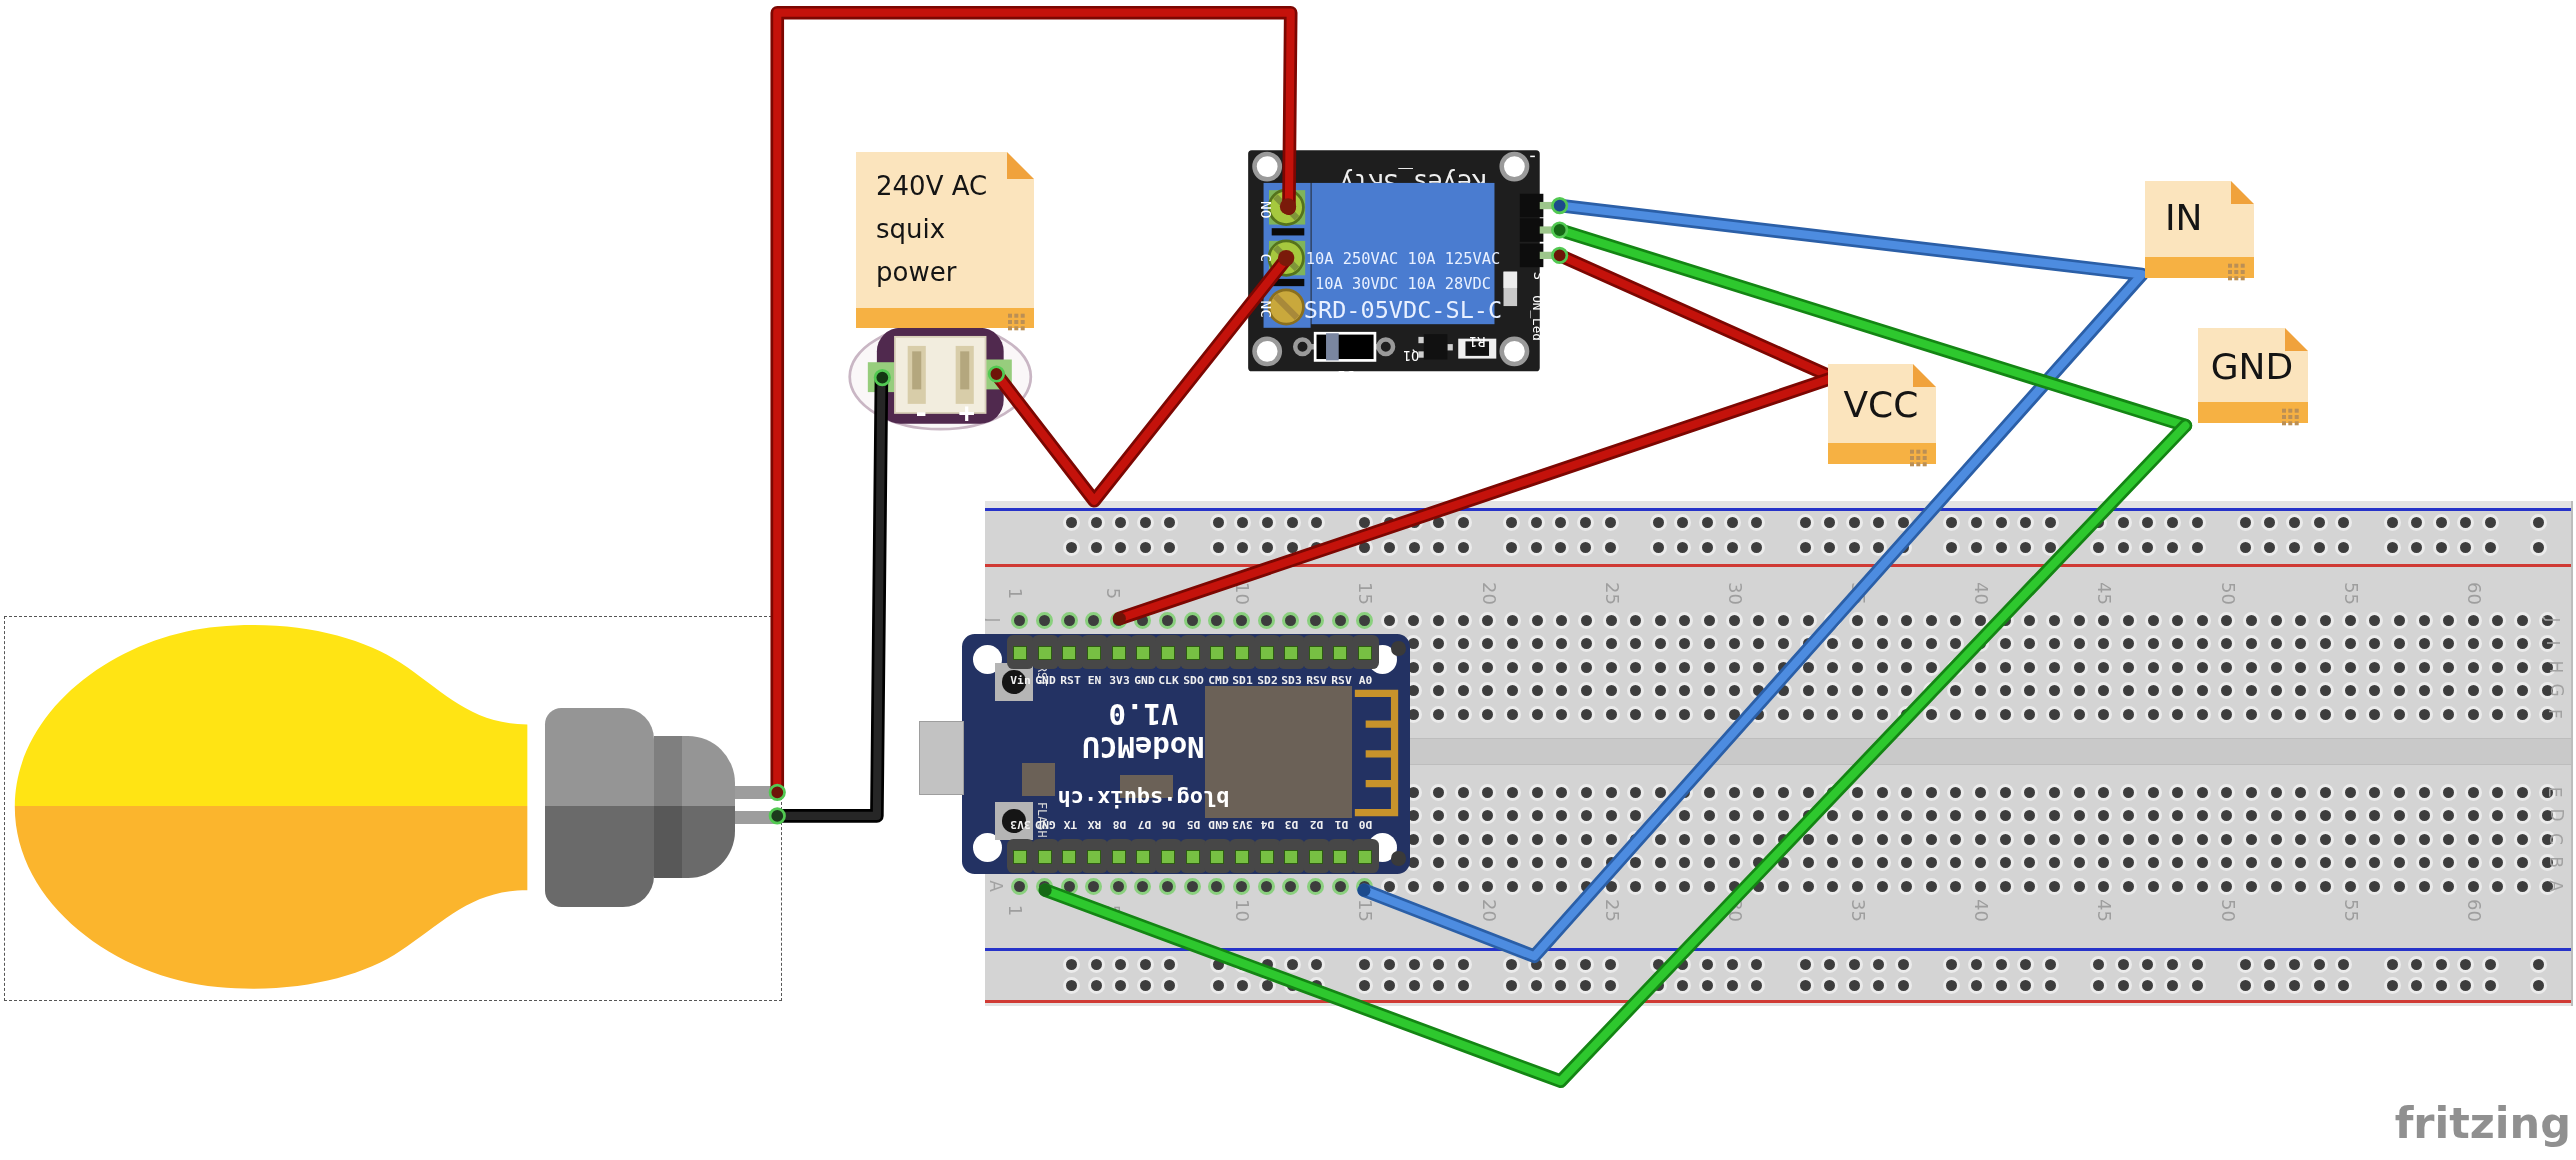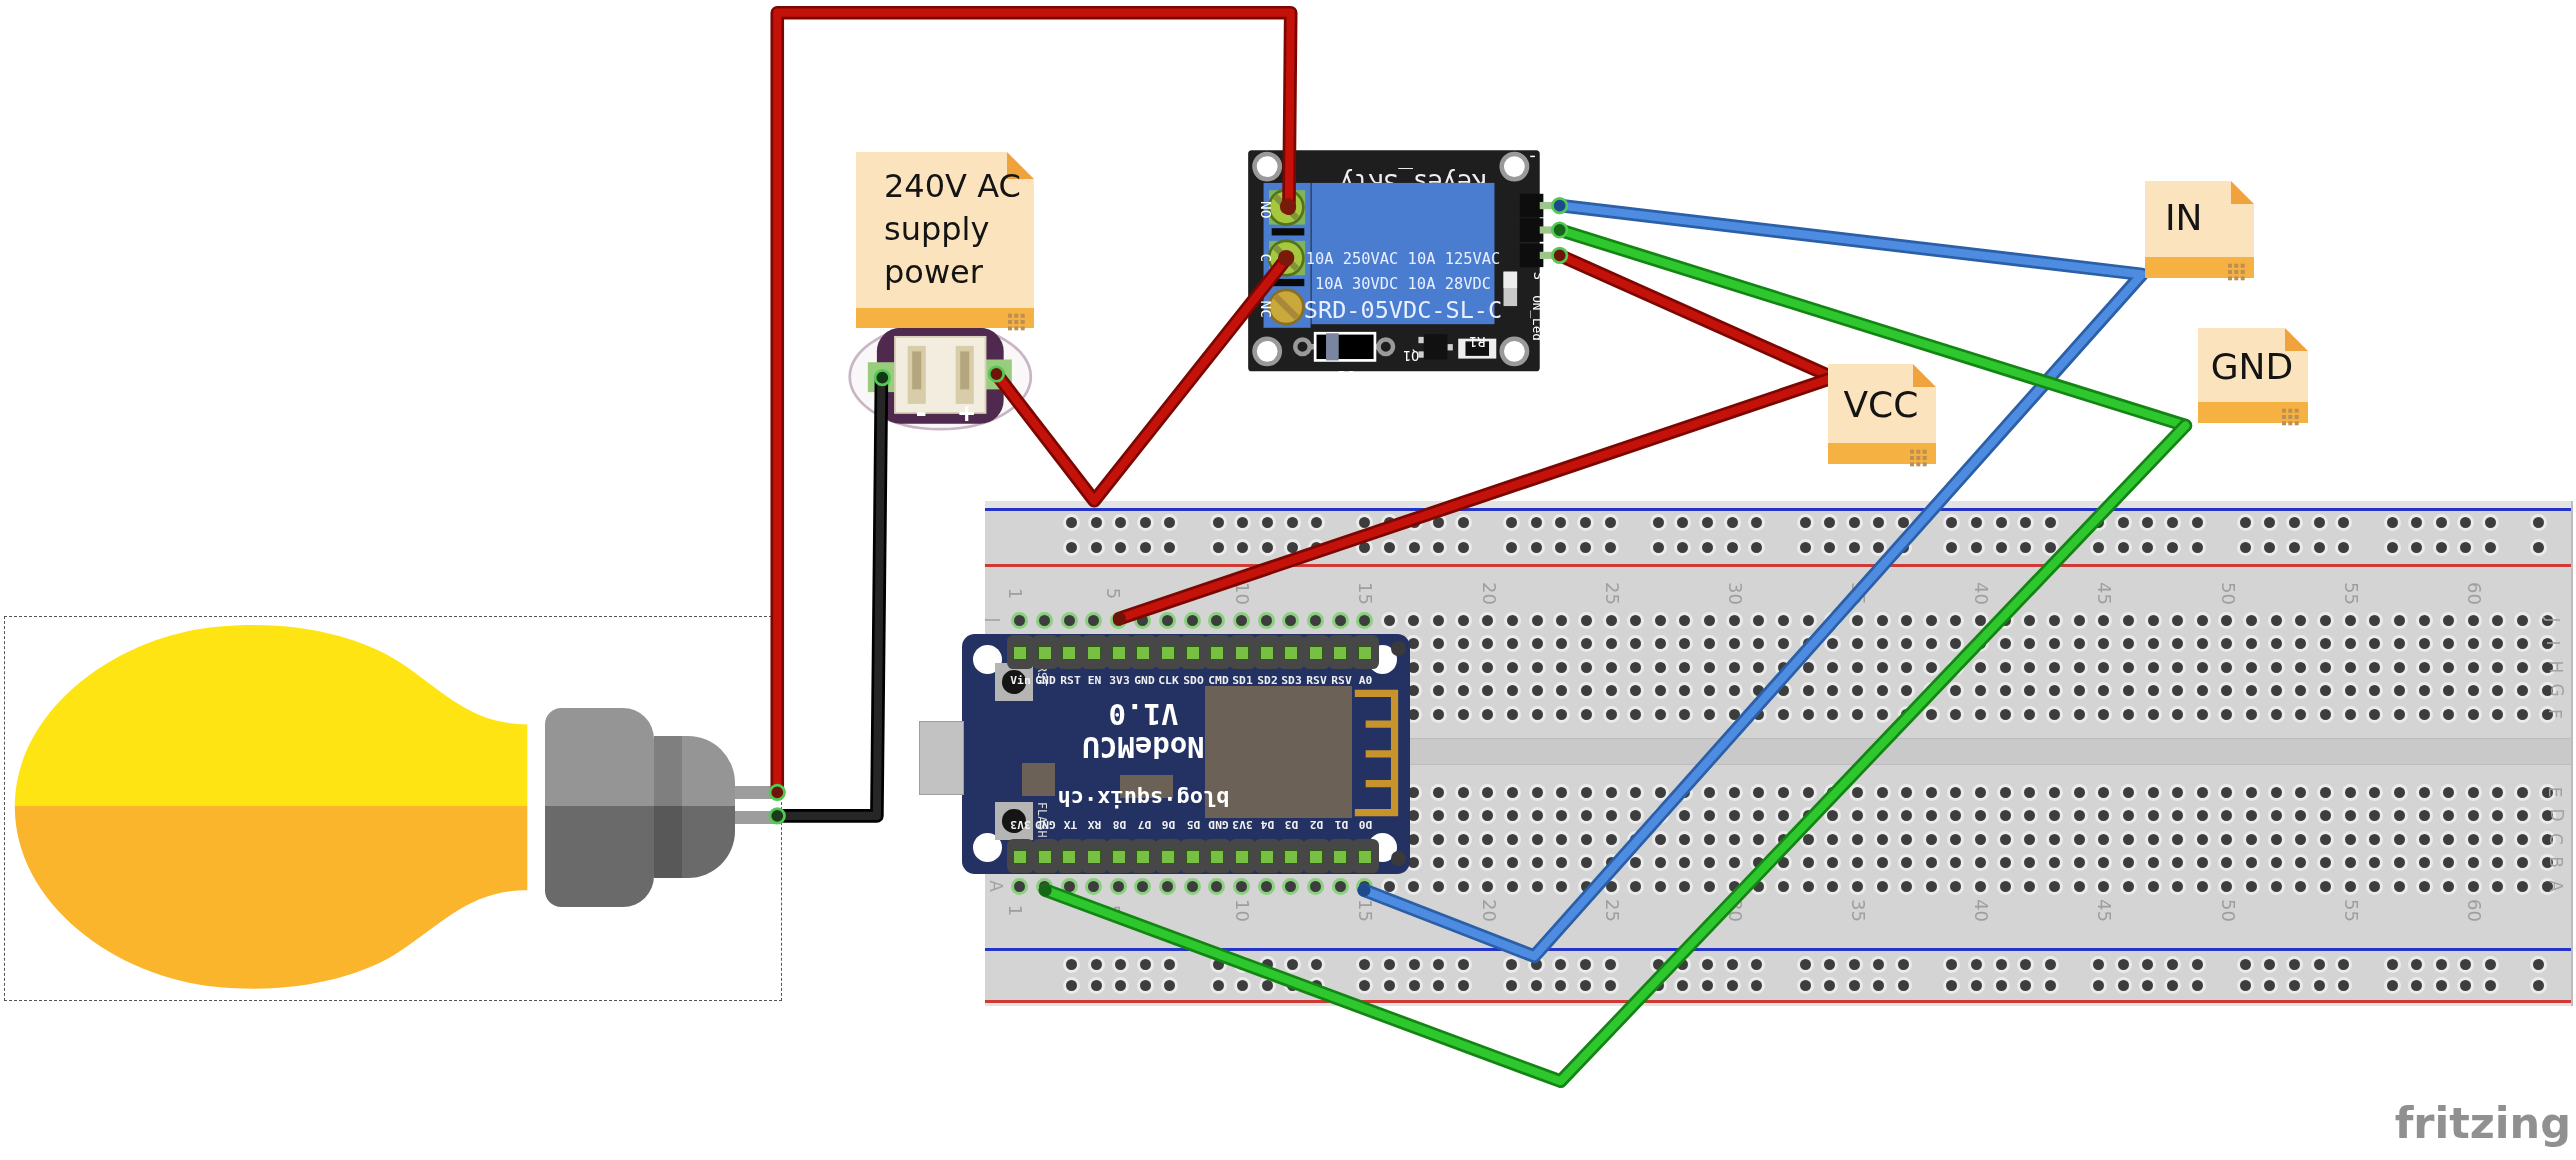--- a/index.html
+++ b/index.html
@@ -1223,23 +1223,23 @@
         <circle cx="1236" cy="683" r="7" fill="#6e1408"></circle>
         <circle cx="1506" cy="983" r="7" fill="#1c4a8c"></circle>
         <circle cx="1154" cy="983" r="7" fill="#156815"></circle>
       </g>
   </svg>
 
   <div class="note" style="left:856px;top:152px;width:178px;height:176px">
     <div class="fold" style="border-top-width:27px;border-left-width:27px"></div>
     <div class="bar" style="height:20px"></div>
     <div class="dots"></div>
-    <div class="note-text" style="left:28px;top:12.7px;font-size:32px;line-height:43px">
+    <div class="note-text" style="left:20px;top:12.7px;font-size:26px;line-height:43px">
       <div>240V AC</div>
-      <div>supply</div>
+      <div>squix</div>
       <div>power</div>
     </div>
   </div>
   <div class="note" style="left:1828px;top:364px;width:108px;height:100px">
     <div class="fold"></div>
     <div class="bar"></div>
     <div class="dots"></div>
     <div class="note-text" style="left:15.4px;top:20px;font-size:36px">VCC</div>
   </div>
   <div class="note" style="left:2145px;top:181px;width:109px;height:97px">

